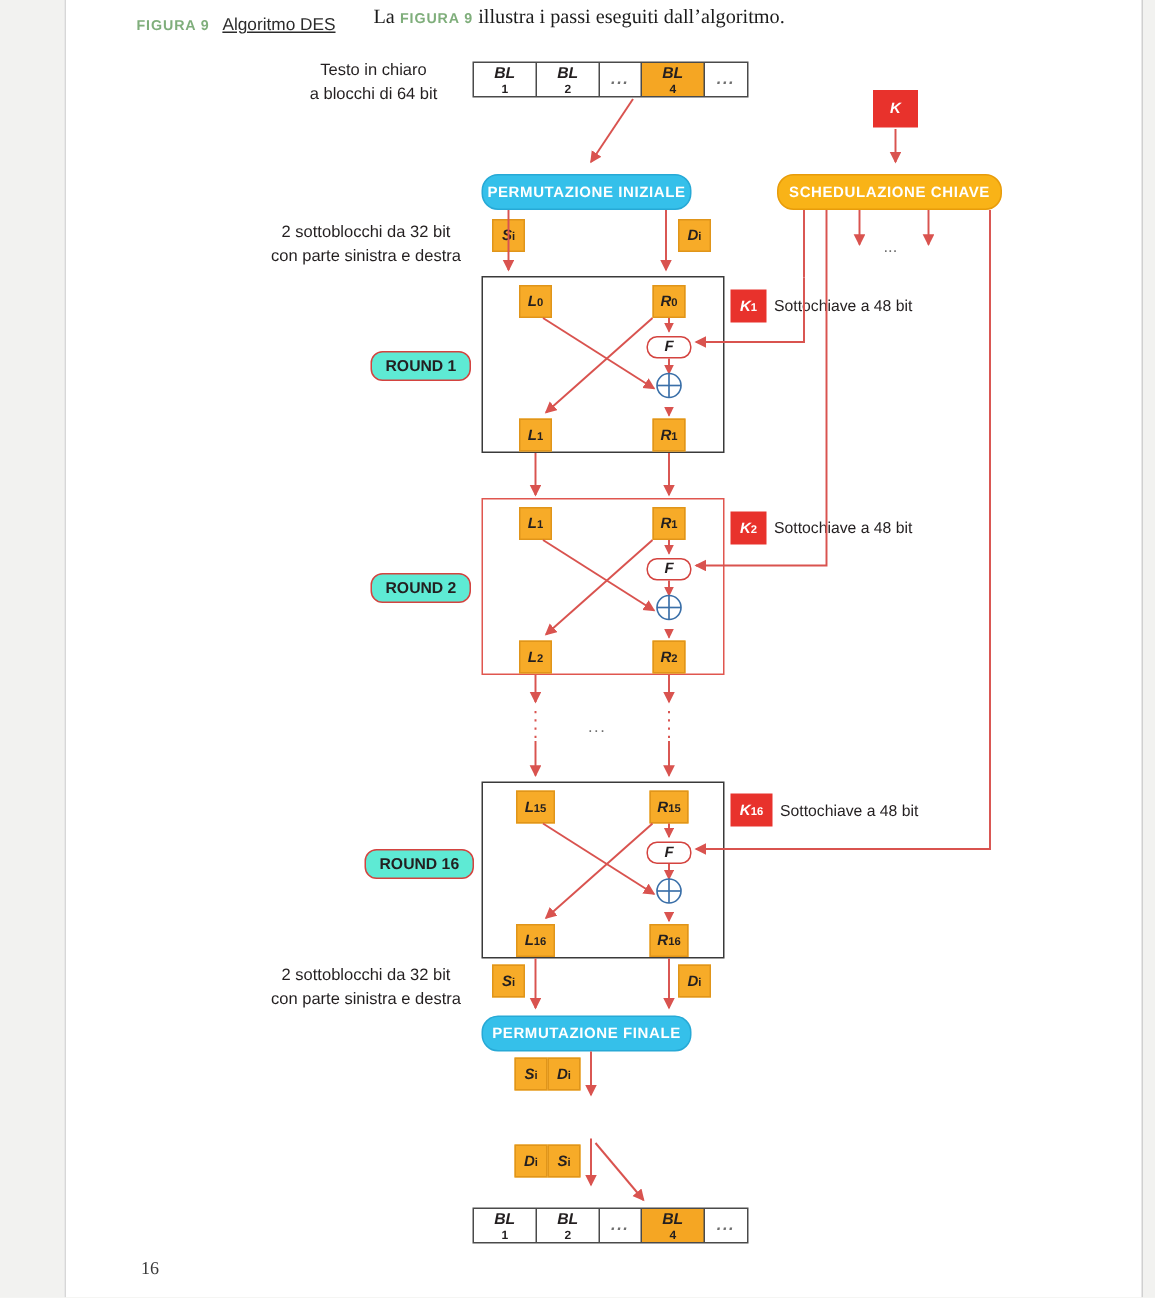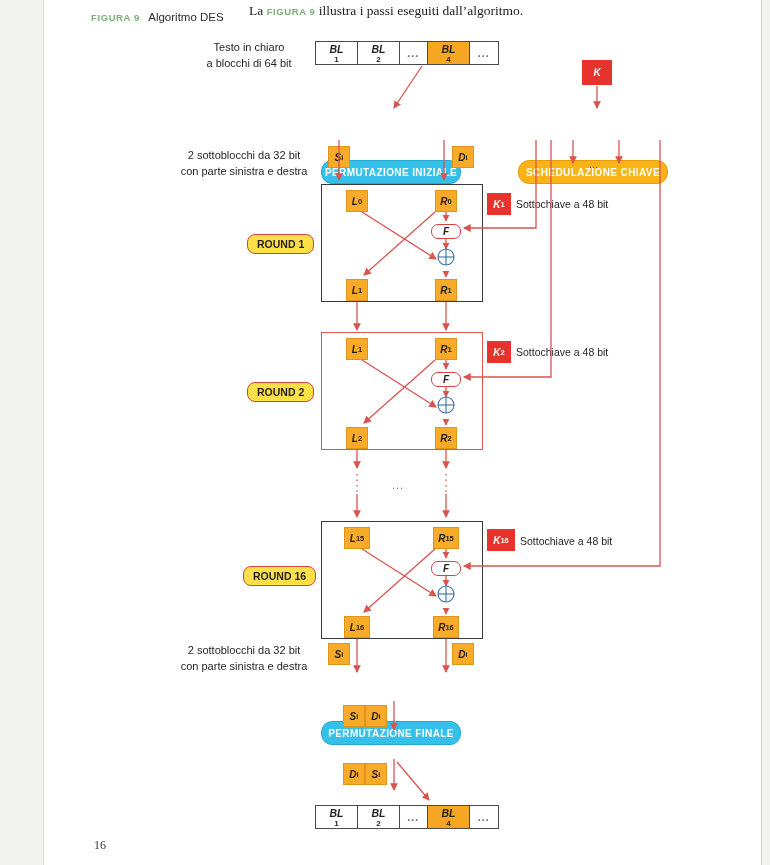--- a/index.html
+++ b/index.html
@@ -88,38 +88,37 @@
   .klabel { font-size: 10.5px; color: #231f20; white-space: nowrap; }
 
   
   .bar {
     border-radius: 11px;
     display: flex; align-items: center; justify-content: center;
     font-size: 10px; font-weight: 700; letter-spacing: .4px;
     height: 24px;
     box-sizing: border-box;
     color: #fff;
-    margin-top: 44px;
   }
   .bar.cyan {
     background: #35c0ea;
     border: 1.6px solid #27a9d6;
   }
   .bar.orange {
     background: #f9b317;
     border: 1.6px solid #e89c0a;
   }
   .bar i { font-style: italic; }
   .bar sub { font-size: 7.5px; font-style: italic; }
 
   
   .round-pill {
     border: 1.2px solid #d4433f;
     border-radius: 8px;
-    background: #fde047;
+    background: #5eead4;
     color: #231f20;
     font-size: 10.5px; font-weight: 700;
     padding: 3px 9px;
     white-space: nowrap;
   }
 
   
   .frame { box-sizing: border-box; background: transparent; }
   .frame.black { border: 1.4px solid #3a3a3a; }
   .frame.red   { border: 1.2px solid #e0564f; }
@@ -141,21 +140,21 @@
   svg { overflow: visible; }
 </style>
 </head>
 <body>
 
 <div id="root">
   <div id="page">
 
     <div class="abs" style="left:47px; top:7px;">
       <span class="fig-label">FIGURA 9</span>
-      <span class="fig-cap" style="margin-left:4px;">Algoritmo DES</span>
+      <span class="fig-cap" style="margin-left:4px;text-decoration:underline;">Algoritmo DES</span>
     </div>
     <div class="abs body-text" style="left:205px; top:3px; white-space:nowrap;">
       <span>La </span><span class="sc">FIGURA 9</span><span> illustra i passi eseguiti dall’algoritmo.</span>
     </div>
 
     <div class="abs note" style="left:130px; top:40px; width:150px;">
       <div>Testo in chiaro</div>
       <div>a blocchi di 64 bit</div>
     </div>
 

